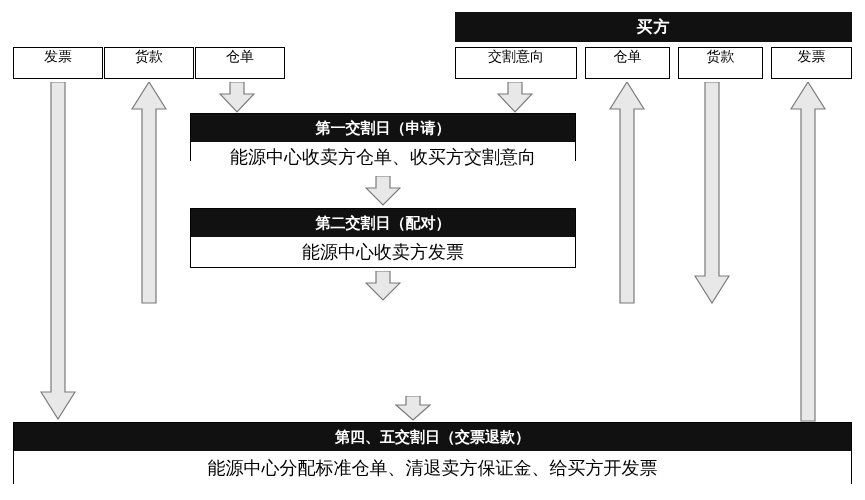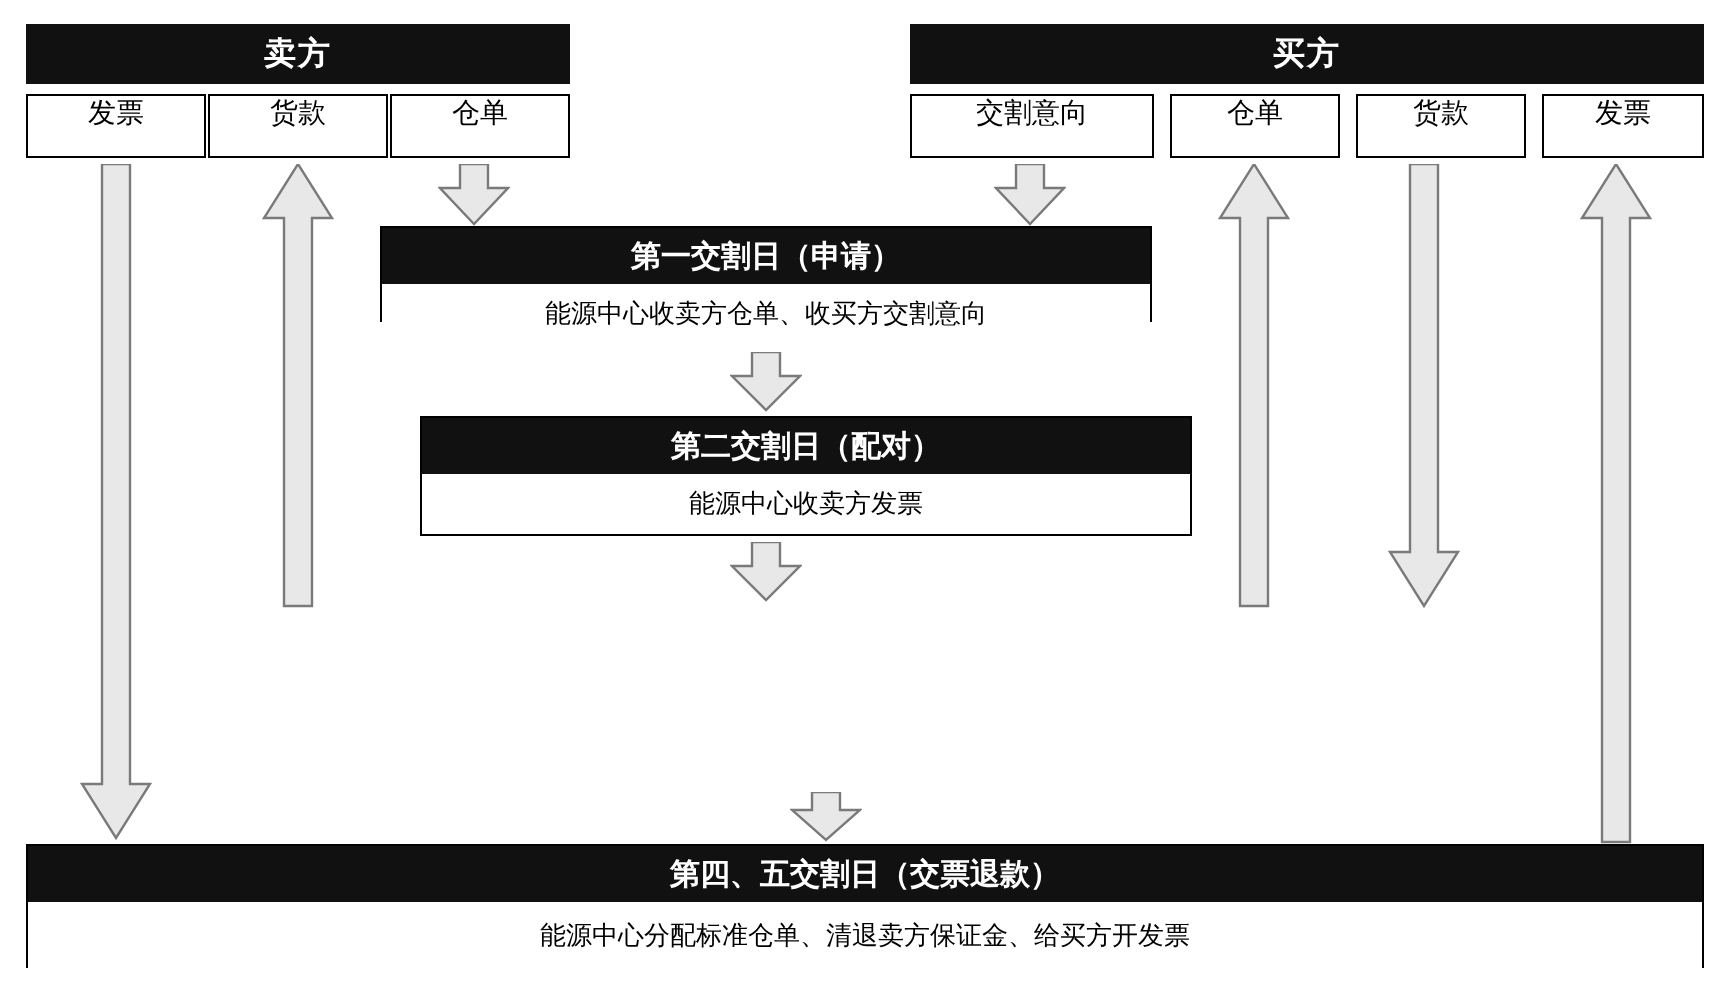--- a/index.html
+++ b/index.html
@@ -52,39 +52,36 @@
     background: #111111;
     color: #ffffff;
     font-size: 15px;
     font-weight: bold;
     display: flex;
     align-items: center;
     justify-content: center;
     height: 28px;
   }
   .stage-line {
-    font-size: 13px;
+    font-size: 18px;
     display: flex;
     align-items: center;
     justify-content: center;
     height: 30px;
     background: #ffffff;
   }
   
   .arrow { position: absolute; }
   .arrow svg { display: block; }
 </style>
 </head>
 <body>
 
 <div id="canvas">
 
-  <div class="abs hdr" style="left:13px; top:12px; width:272px; height:30px;">
-    <span>卖方</span>
-  </div>
 
   <div class="abs cell" style="left:13px; top:47px; width:90px; height:32px;">
     <span>发票</span>
   </div>
   <div class="abs cell" style="left:104px; top:47px; width:90px; height:32px;">
     <span>货款</span>
   </div>
   <div class="abs cell" style="left:195px; top:47px; width:90px; height:32px;">
     <span>仓单</span>
   </div>
@@ -104,21 +101,21 @@
   </div>
   <div class="abs cell" style="left:771px; top:47px; width:81px; height:32px;">
     <span>发票</span>
   </div>
 
   <div class="abs stage" style="left:190px; top:113px; width:386px; height:48px;">
     <div class="stage-title">第一交割日（申请）</div>
     <div class="stage-line">能源中心收卖方仓单、收买方交割意向</div>
   </div>
 
-  <div class="abs stage" style="left:190px; top:208px; width:386px; height:60px;margin-left:20px;">
+  <div class="abs stage" style="left:190px; top:208px; width:386px; height:60px;">
     <div class="stage-title">第二交割日（配对）</div>
     <div class="stage-line">能源中心收卖方发票</div>
   </div>
 
 
   <div class="abs stage" style="left:13px; top:422px; width:839px; height:62px;">
     <div class="stage-title">第四、五交割日（交票退款）</div>
     <div class="stage-line" style="height:33px;">能源中心分配标准仓单、清退卖方保证金、给买方开发票</div>
   </div>
 

